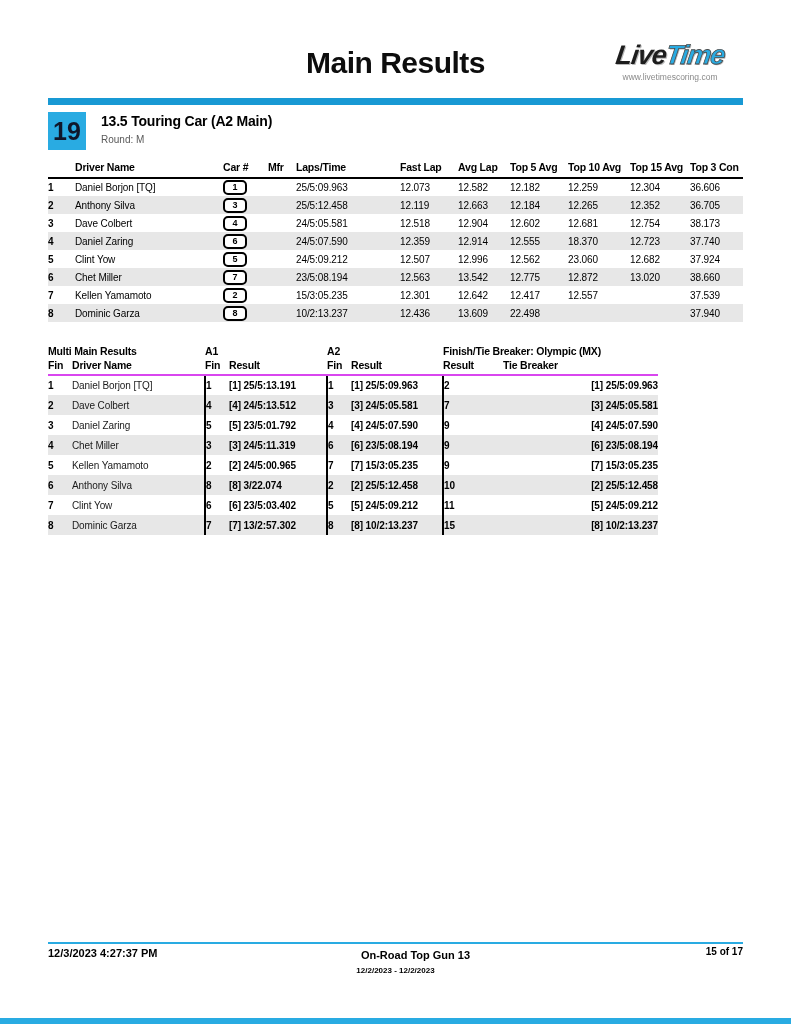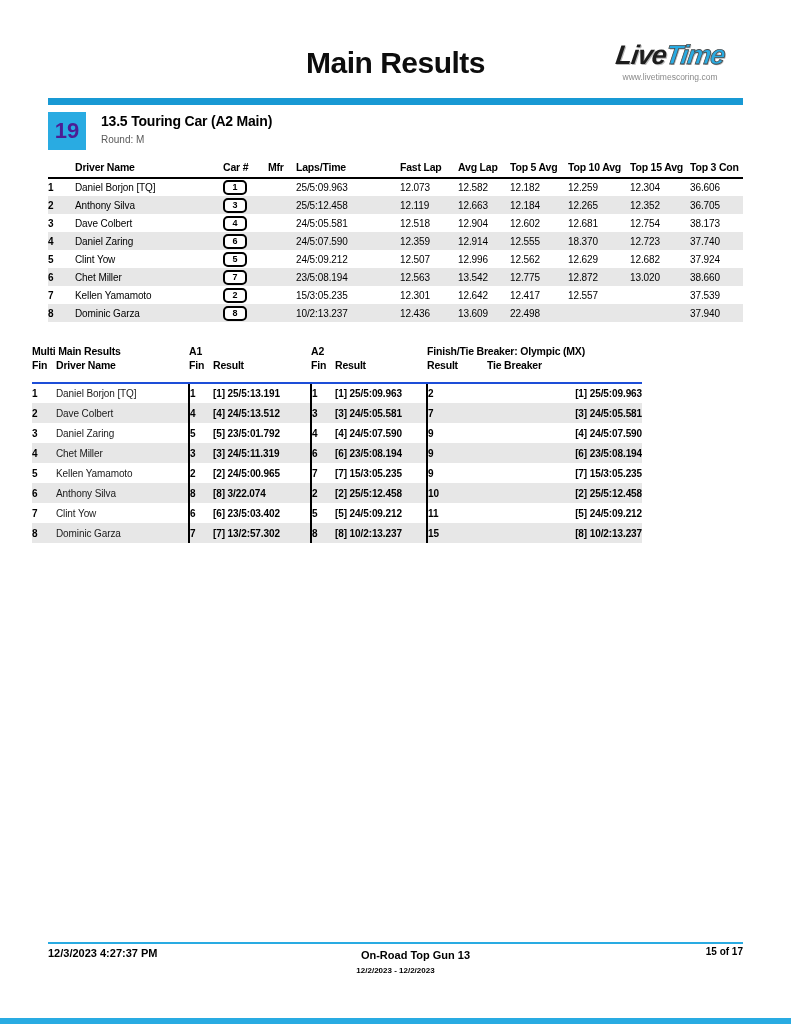--- a/index.html
+++ b/index.html
@@ -38,21 +38,21 @@
   .accent-bar {
     position: absolute; top: 98px; left: 48px; right: 48px; height: 7px;
     background: #1899D4;
   }
 
   
   .race-head { position: absolute; top: 112px; left: 48px; display: flex; gap: 15px; }
   .race-num {
     width: 38px; height: 38px; background: #29ABE2;
     display: flex; align-items: center; justify-content: center;
-    font-size: 22px; font-weight: 800; color: #4c1d95;
+    font-size: 25px; font-weight: 800; color: #0f172a;
   }
   .race-class { font-size: 14px; font-weight: 700; margin-top: 1px; letter-spacing: -0.2px; }
   .race-round { font-size: 10px; color: #595959; margin-top: 5px; }
 
   
   table { border-collapse: collapse; table-layout: fixed; }
   table.results { position: absolute; top: 158px; left: 48px; width: 695px; }
   table.results th {
     text-align: left; font-size: 10.5px; font-weight: 700;
     padding: 3px 0 4px 0; border-bottom: 2px solid #000;
@@ -65,26 +65,26 @@
   }
   table.results tbody tr:nth-child(even) { background: #E7E7E7; }
   .c-pos { font-weight: 700; }
   .car-badge {
     display: inline-block; min-width: 24px; padding: 0 3px;
     border: 2px solid #000; border-radius: 5px; background: #fff;
     font-size: 9px; font-weight: 700; line-height: 11px; text-align: center;
   }
 
   
-  table.multi { position: absolute; top: 344px; left: 32px; width: 610px; }
+  table.multi { position: absolute; top: 344px; left: 48px; width: 610px; }
   table.multi th {
     text-align: left; font-size: 10.5px; font-weight: 700;
     padding: 1px 0; letter-spacing: -0.2px; white-space: nowrap;
   }
-  table.multi tr.colhead th { padding-bottom: 11px; border-bottom: 2px solid #1d4ed8; }
+  table.multi tr.colhead th { padding-bottom: 3px; border-bottom: 2px solid #d946ef; }
   table.multi td {
     font-size: 10px; height: 20px; padding: 0;
     white-space: nowrap; overflow: hidden; letter-spacing: -0.1px;
     vertical-align: middle;
   }
   table.multi tbody tr:nth-child(even) { background: #E7E7E7; }
   .vl { border-left: 2px solid #000; }
   .m-fin { font-weight: 700; }
   .m-driver { font-size: 8.5px; color: #1a1a1a; }
   .m-subfin { font-weight: 700; padding-left: 8px; }
@@ -217,21 +217,21 @@
 
     <tr>
       <td class="c-pos">5</td>
       <td>Clint Yow</td>
       <td><span class="car-badge">5</span></td>
       <td></td>
       <td>24/5:09.212</td>
       <td>12.507</td>
       <td>12.996</td>
       <td>12.562</td>
-      <td>12.629</td>
+      <td>23.060</td>
       <td>12.682</td>
       <td>37.924</td>
     </tr>
 
     <tr>
       <td class="c-pos">6</td>
       <td>Chet Miller</td>
       <td><span class="car-badge">7</span></td>
       <td></td>
       <td>23/5:08.194</td>

